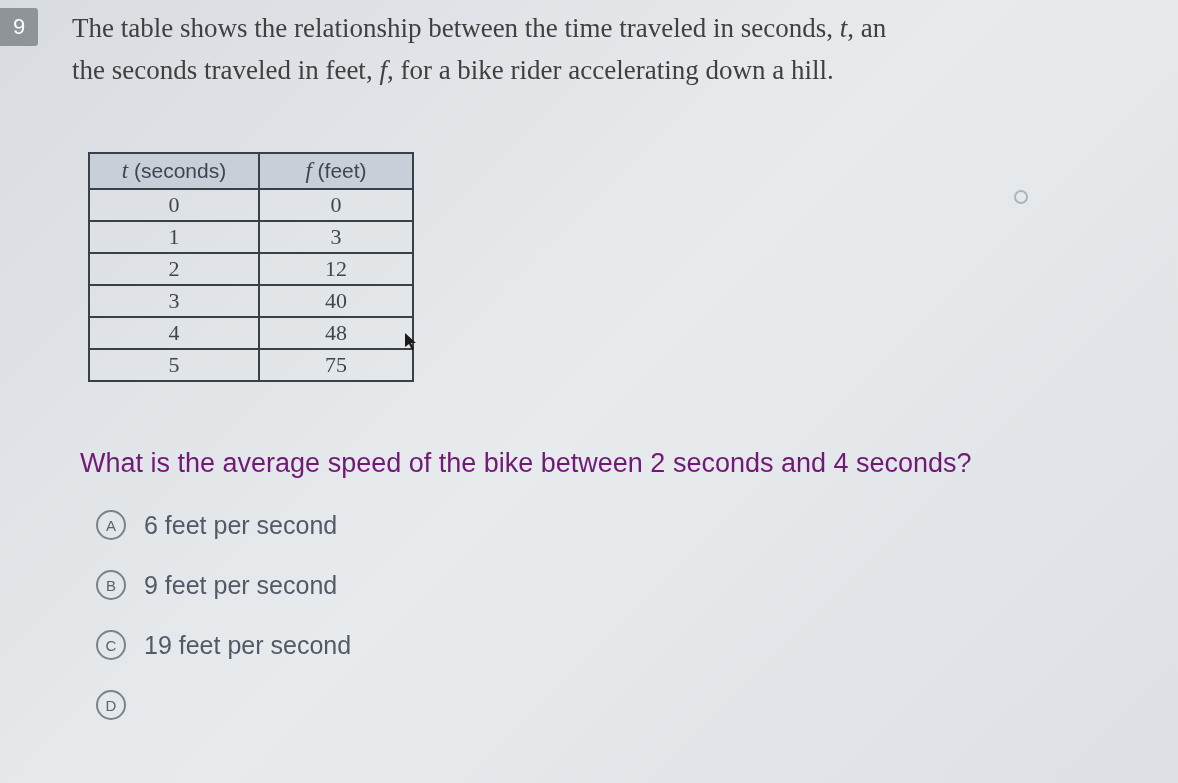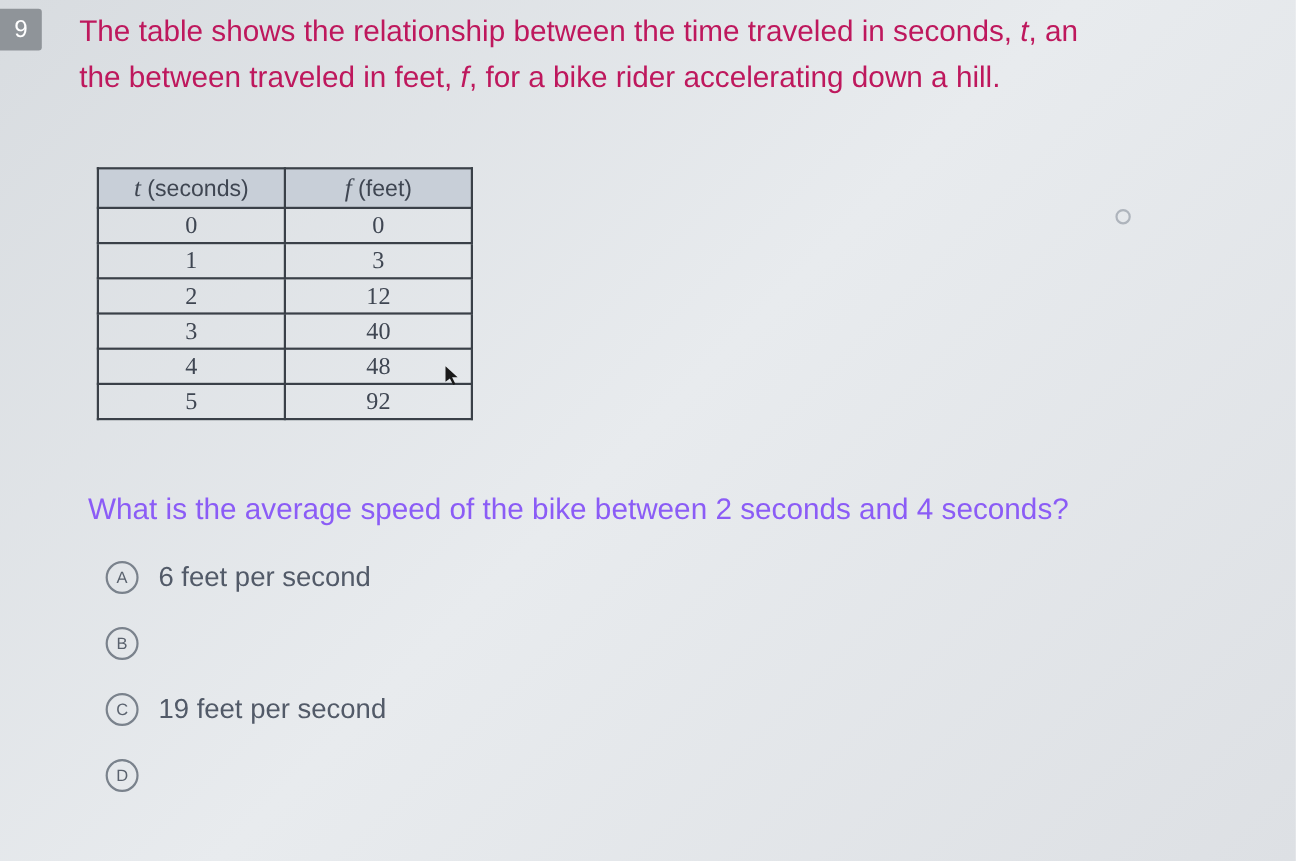--- a/index.html
+++ b/index.html
@@ -27,22 +27,22 @@
       font-weight: 500;
       border-radius: 0 3px 3px 0;
     }
     .question-text {
       position: absolute;
       top: 8px;
       left: 72px;
       right: 0;
       font-size: 27px;
       line-height: 1.55;
-      color: #be185d;
-      font-family: Liberation Sans, sans-serif;
+      color: #404040;
+      font-family: Liberation Serif, serif;
     }
     .question-text .italic { font-style: italic; }
     .cursor-icon {
       position: absolute;
       top: 332px;
       left: 404px;
       font-size: 20px;
       color: #2a2a2a;
       pointer-events: none;
     }
@@ -76,28 +76,28 @@
       font-family: 'Times New Roman', serif;
       font-size: 23px;
     }
     .data-table th .paren { font-style: normal; font-family: Arial, sans-serif; font-size: 21px; }
     .data-table td {
       padding: 2px 28px;
       font-family: 'Times New Roman', serif;
       font-size: 22px;
     }
     .col-t { width: 170px; }
-    .col-f { width: 170px; }
+    .col-f { width: 154px; }
     .sub-question {
       position: absolute;
       top: 448px;
       left: 80px;
       right: 10px;
       font-size: 27px;
-      color: #8b5cf6;
+      color: #701a75;
     }
     .choices {
       position: absolute;
       top: 510px;
       left: 96px;
     }
     .choice {
       display: flex;
       align-items: center;
       margin-bottom: 30px;
@@ -121,21 +121,21 @@
       color: #525a68;
     }
   </style>
 </head>
 <body>
 
 <div class="question-number">9</div>
 
 <div class="question-text">
   <span>The table shows the relationship between the time traveled in seconds, </span><span class="italic">t</span><span>, an</span><br>
-  <span>the between traveled in feet, </span><span class="italic">f</span><span>, for a bike rider accelerating down a hill.</span>
+  <span>the seconds traveled in feet, </span><span class="italic">f</span><span>, for a bike rider accelerating down a hill.</span>
 </div>
 
 <div class="radio-circle"></div>
 
 <table class="data-table">
   <thead>
     <tr>
       <th class="col-t"><span>t</span> <span class="paren">(seconds)</span></th>
       <th class="col-f"><span>f</span> <span class="paren">(feet)</span></th>
     </tr>
@@ -156,40 +156,41 @@
     <tr>
       <td>3</td>
       <td>40</td>
     </tr>
     <tr>
       <td>4</td>
       <td>48</td>
     </tr>
     <tr>
       <td>5</td>
-      <td>92</td>
+      <td>75</td>
     </tr>
   </tbody>
 </table>
 
 <div class="cursor-icon">
   <svg width="16" height="20" viewBox="0 0 16 20">
       <path d="M1 1 L1 15 L5 12 L8 18 L10 17 L7 11 L12 11 Z" fill="#1a1a1a"></path>
     </svg>
 </div>
 
 <div class="sub-question">What is the average speed of the bike between 2 seconds and 4 seconds?</div>
 
 <div class="choices">
   <div class="choice">
     <div class="choice-letter">A</div>
     <div class="choice-text">6 feet per second</div>
   </div>
   <div class="choice">
     <div class="choice-letter">B</div>
+    <div class="choice-text">9 feet per second</div>
   </div>
   <div class="choice">
     <div class="choice-letter">C</div>
     <div class="choice-text">19 feet per second</div>
   </div>
   <div class="choice">
     <div class="choice-letter">D</div>
   </div>
 </div>
 

